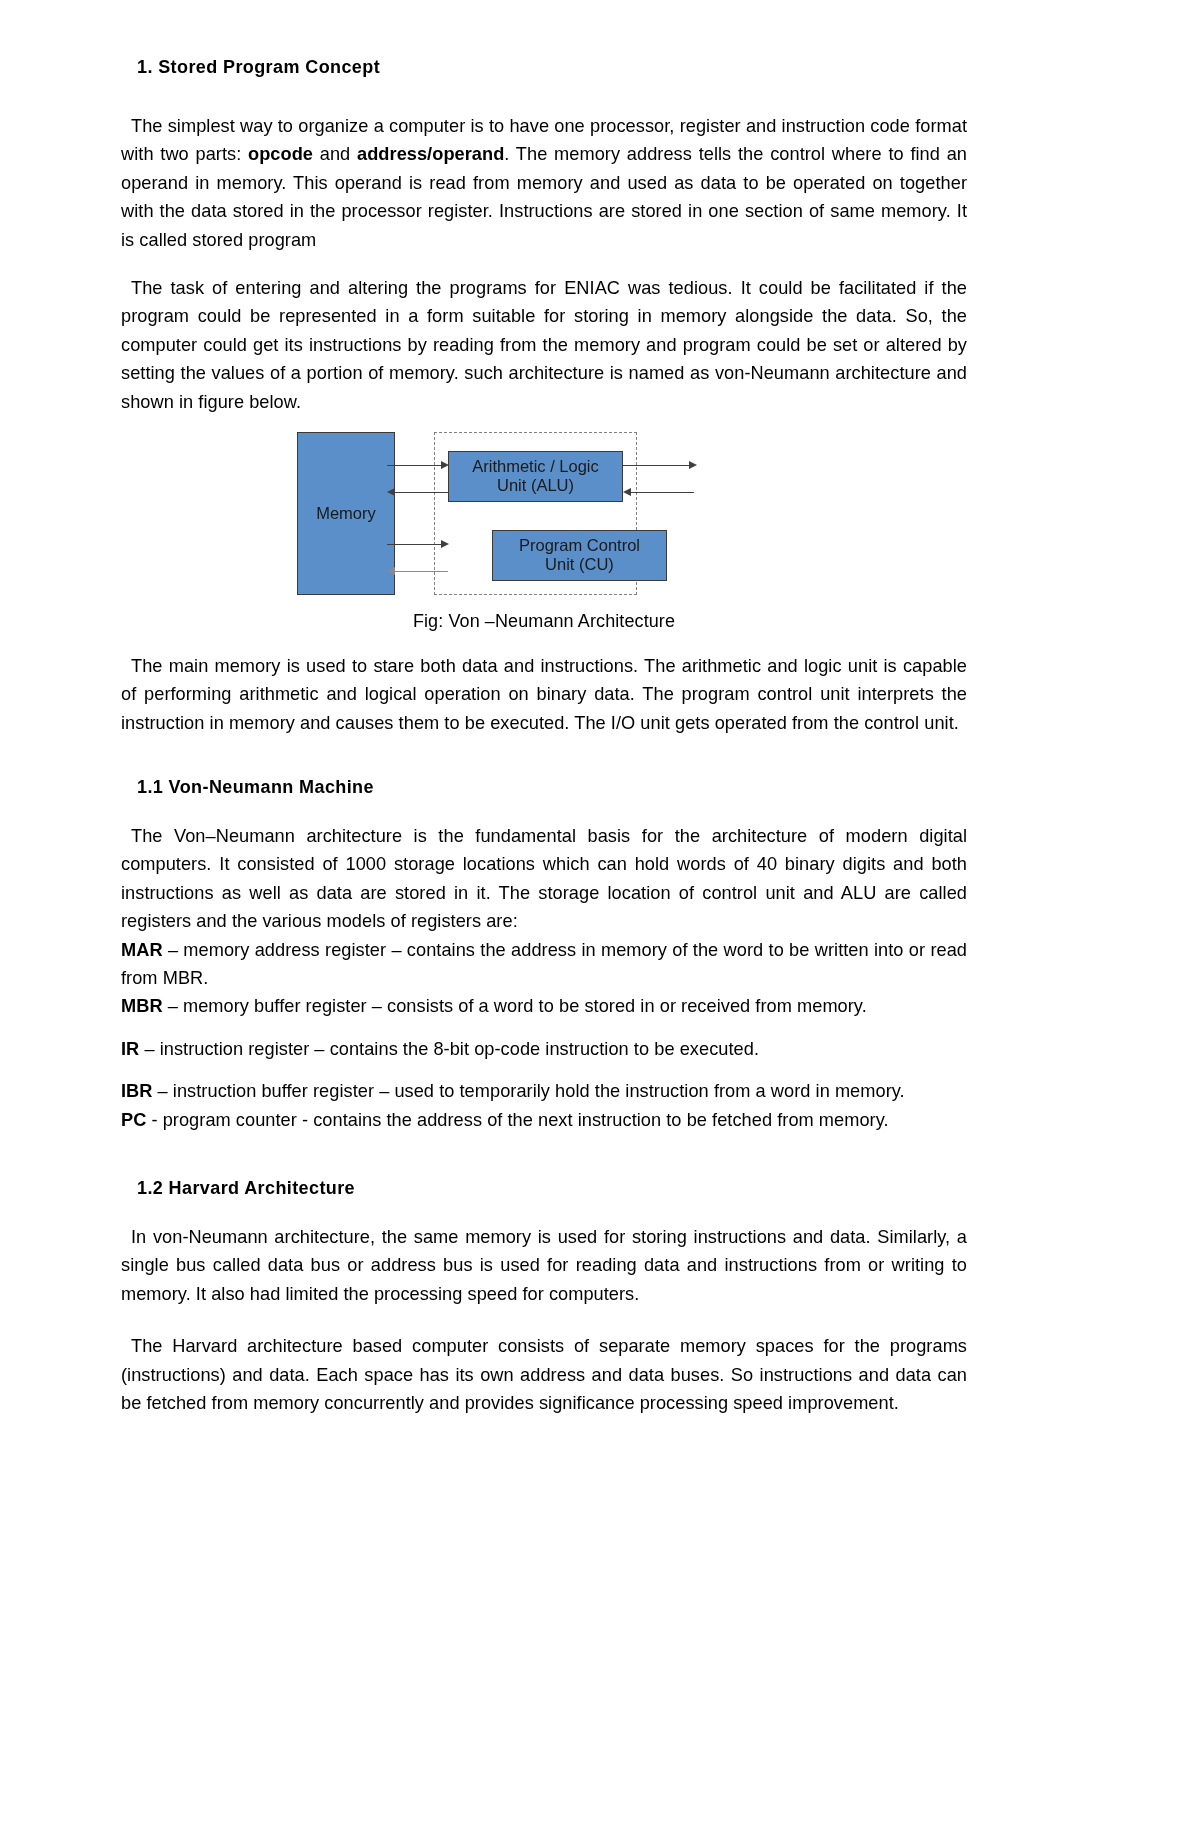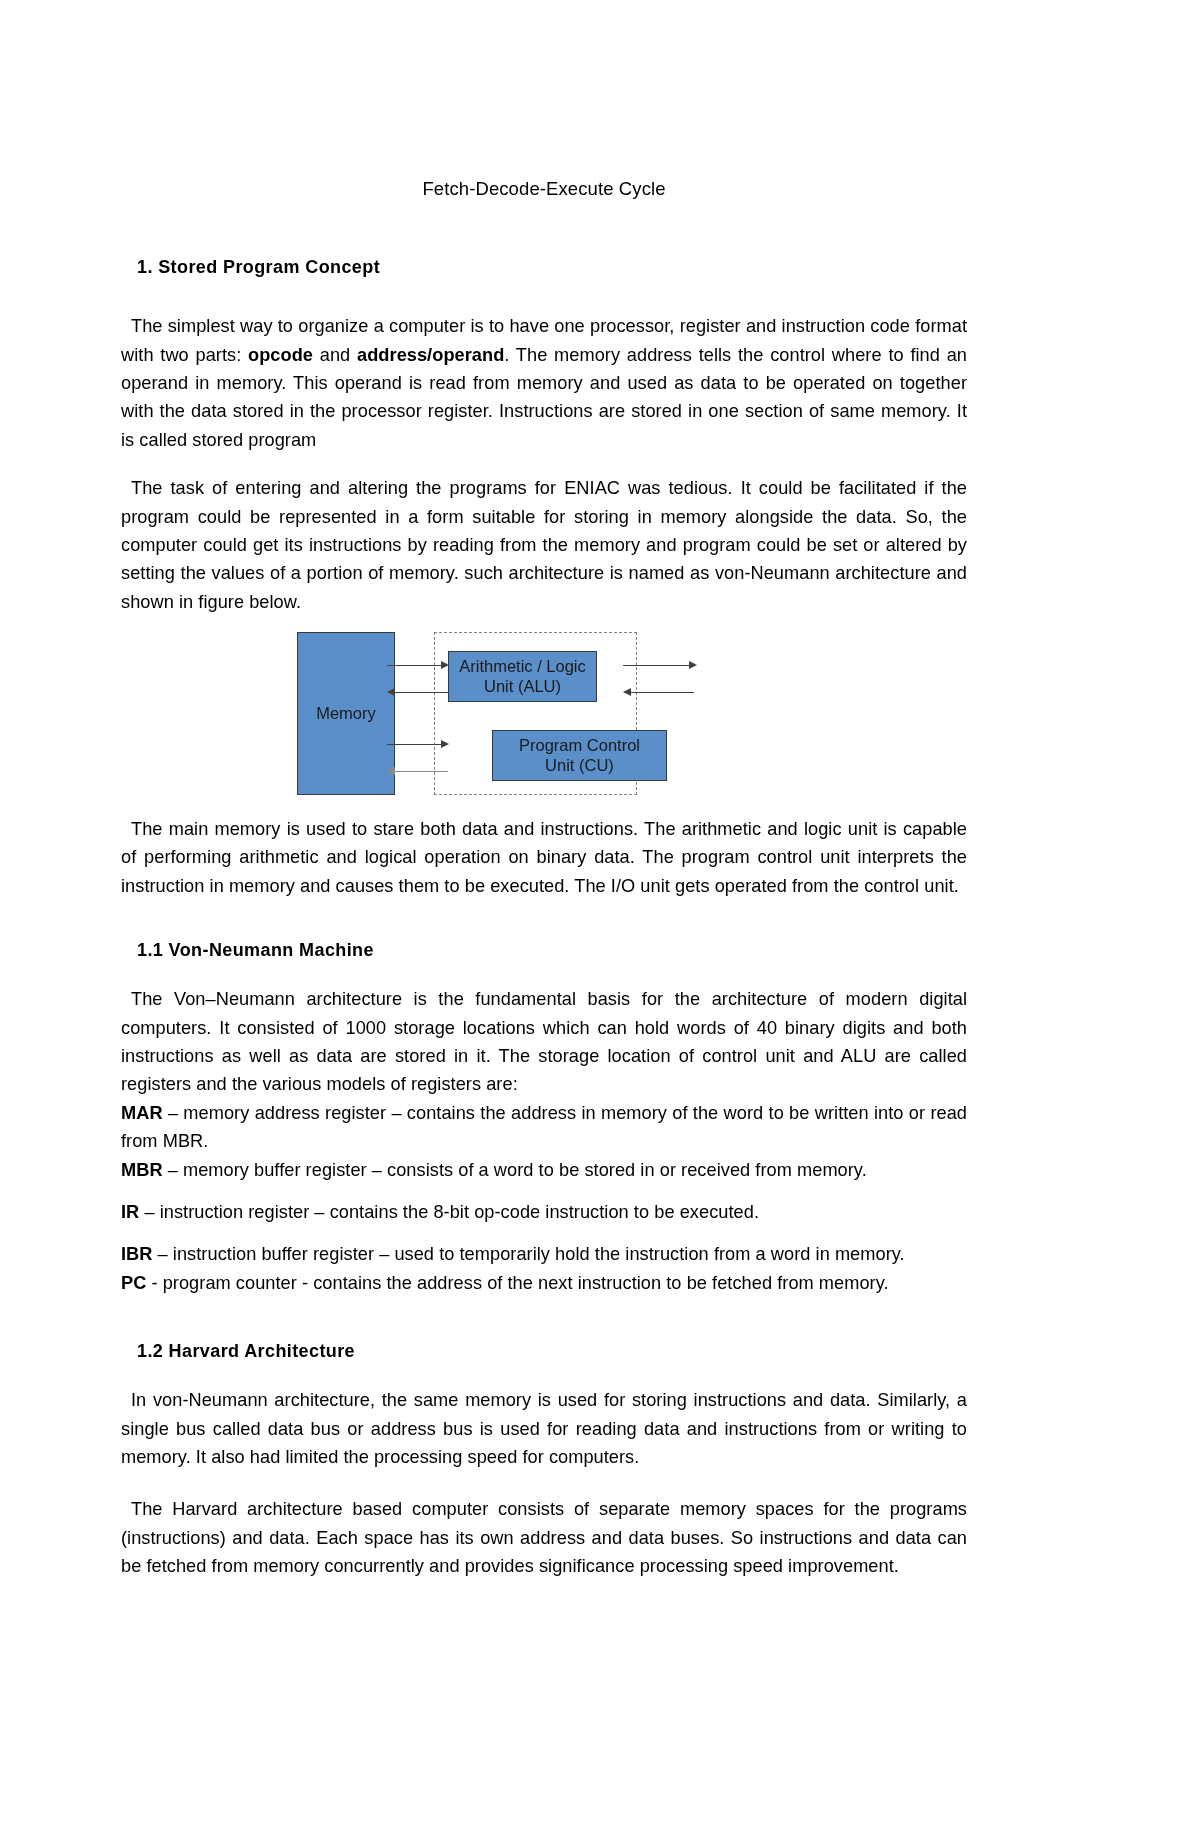--- a/index.html
+++ b/index.html
@@ -83,21 +83,21 @@
     line-height: 1.18;
     font-family: "Liberation Sans", sans-serif;
   }
   .blk-memory {
     left: 8px; top: 0px;
     width: 98px; height: 163px;
   }
   .blk-memory span { position: relative; top: 0px; }
   .blk-alu {
     left: 159px; top: 19px;
-    width: 149px; height: 51px;
+    width: 175px; height: 51px;
   }
   .blk-cu {
     left: 159px; top: 98px;
     width: 175px; height: 51px; margin-left: 44px;
   }
   .blk-io {
     left: 405px; top: 0px;
     width: 105px; height: 163px;
   }
   .dashbox {
@@ -129,21 +129,20 @@
     margin-top: 16px;
     letter-spacing: 0.1px;
   }
 </style>
 </head>
 <body>
 
 <div class="page">
   <div class="content">
 
-    <div class="doc-title">Fetch-Decode-Execute Cycle</div>
 
     <div class="sp-after-title"></div>
 
     <h2 class="section-heading">1. Stored Program Concept</h2>
 
     <div class="gap-18"></div>
 
     <p class="para indent"><span>The simplest way to organize a computer is to have one processor, register and instruction code format with two parts: </span><b>opcode</b><span> and </span><b>address/operand</b><span>. The memory address tells the control where to find an operand in memory. This operand is read from memory and used as data to be operated on together with the data stored in the processor register. Instructions are stored in one section of same memory. It is called stored program</span></p>
 
     <div class="gap-20"></div>
@@ -182,20 +181,21 @@
         <div class="arrow-line light" style="left:104px; top:139px; width:55px;"></div>
         <div class="ah ah-left light" style="left:98px; top:135px;"></div>
 
         <div class="arrow-line" style="left:334px; top:33px; width:69px;"></div>
         <div class="ah ah-right" style="left:400px; top:29px;"></div>
 
         <div class="arrow-line" style="left:340px; top:60px; width:65px;"></div>
         <div class="ah ah-left" style="left:334px; top:56px;"></div>
       </div>
 
+      <div class="fig-caption">Fig: Von –Neumann Architecture</div>
     </div>
 
     <div class="gap-20"></div>
 
     <p class="para indent">The main memory is used to stare both data and instructions. The arithmetic and logic unit is capable of performing arithmetic and logical operation on binary data. The program control unit interprets the instruction in memory and causes them to be executed. The I/O unit gets operated from the control unit.</p>
 
     <div class="gap-24"></div>
 
     <h2 class="section-heading">1.1 Von-Neumann Machine</h2>
 

